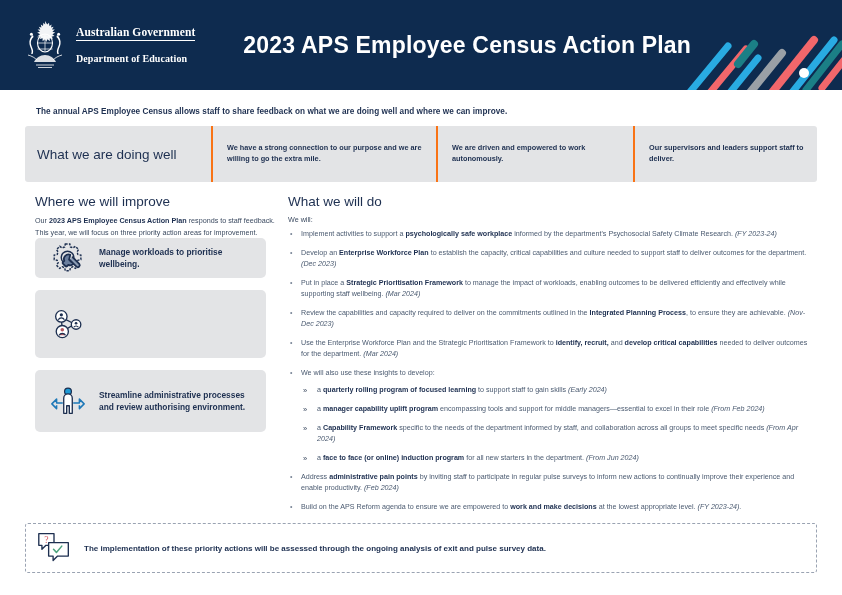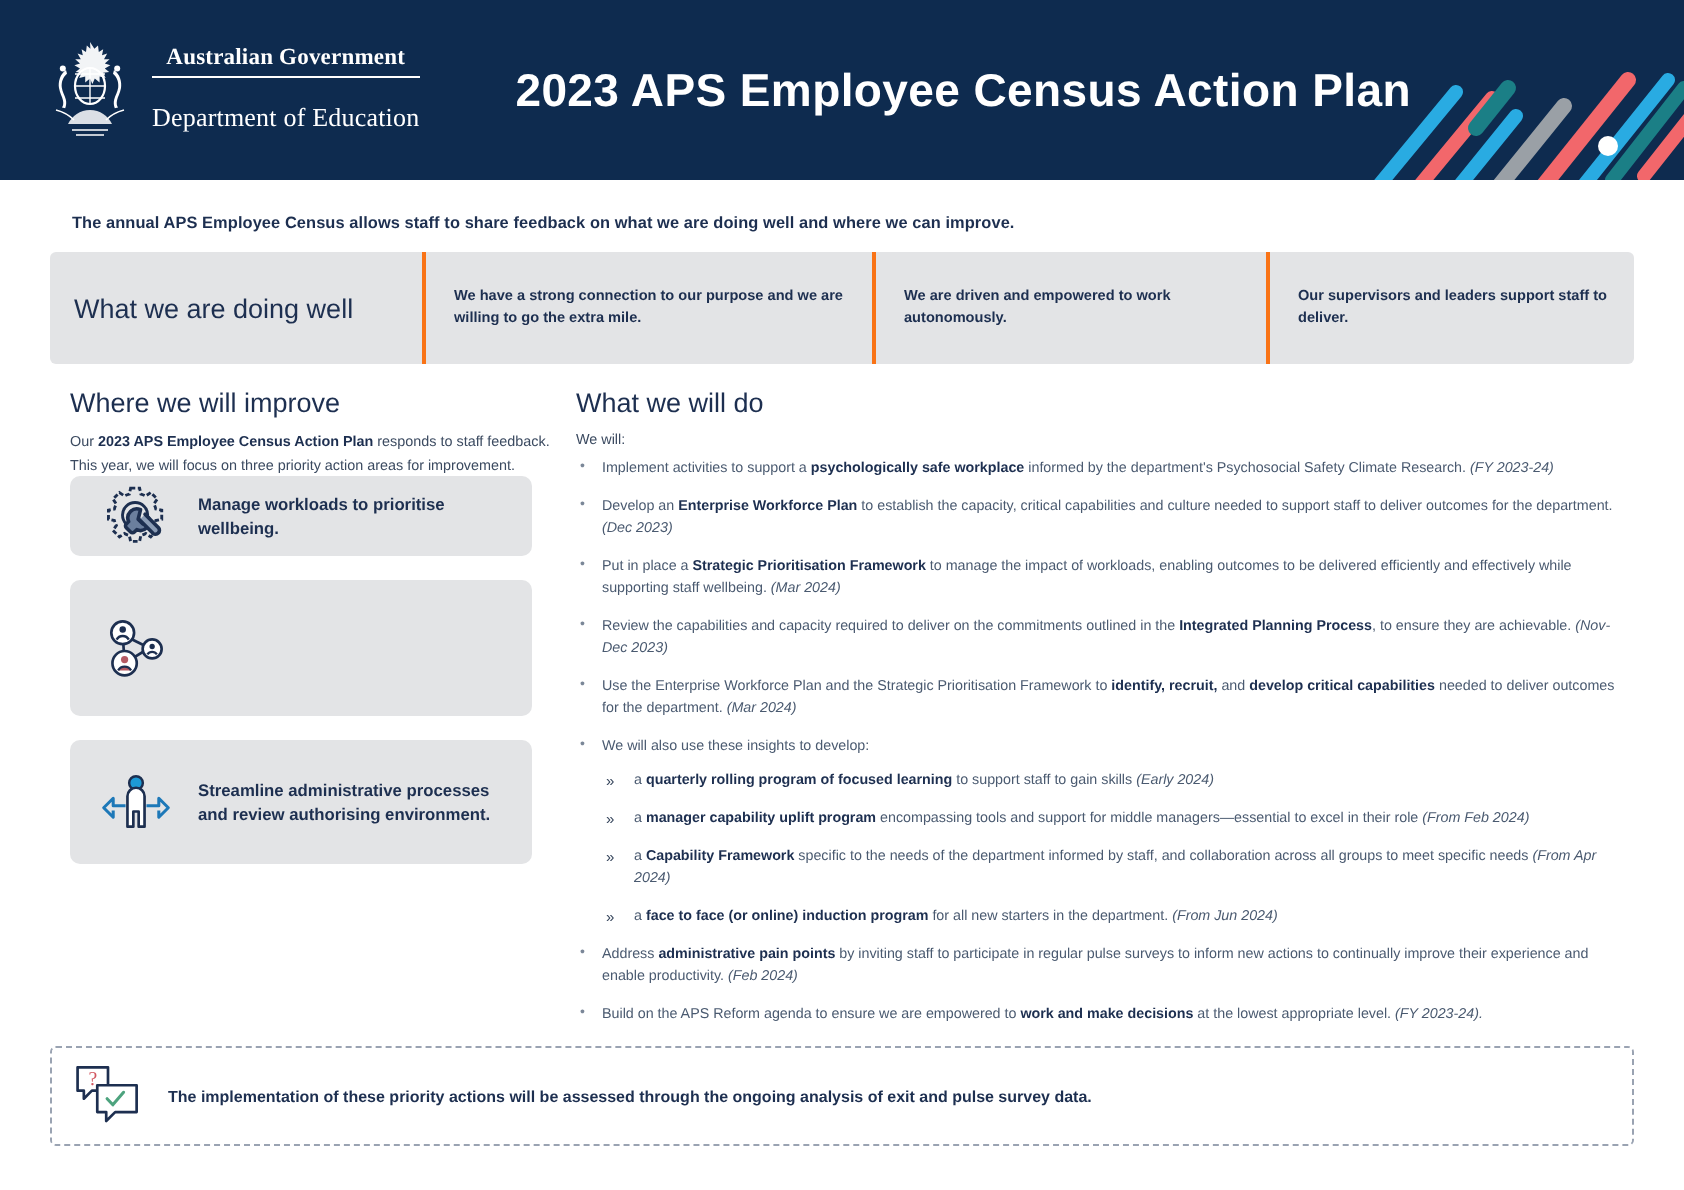--- a/index.html
+++ b/index.html
@@ -27,21 +27,20 @@
     position: relative;
     height: 100%;
     display: flex;
     align-items: center;
     z-index: 3;
   }
   .crest-block {
     display: flex;
     align-items: center;
     margin-left: 22px;
-    text-align: center;
   }
   .crest {
     width: 46px;
     height: 52px;
     flex: 0 0 auto;
   }
   .govt-text {
     margin-left: 8px;
     color: #ffffff;
     font-family: "Liberation Serif", serif;
@@ -51,22 +50,22 @@
     font-weight: bold;
     letter-spacing: .1px;
     white-space: nowrap;
   }
   .govt-rule {
     height: 1px;
     background: #ffffff;
     margin: 2.5px 0 3px 0;
   }
   .govt-line2 {
-    font-size: 13px;
-    font-weight: normal;
+    font-size: 10px;
+    font-weight: bold;
     letter-spacing: .1px;
     white-space: nowrap;
     margin-top: 12px;
   }
   .header-title {
     margin-left: 48px;
     color: #ffffff;
     font-size: 23px;
     font-weight: bold;
     letter-spacing: .2px;

